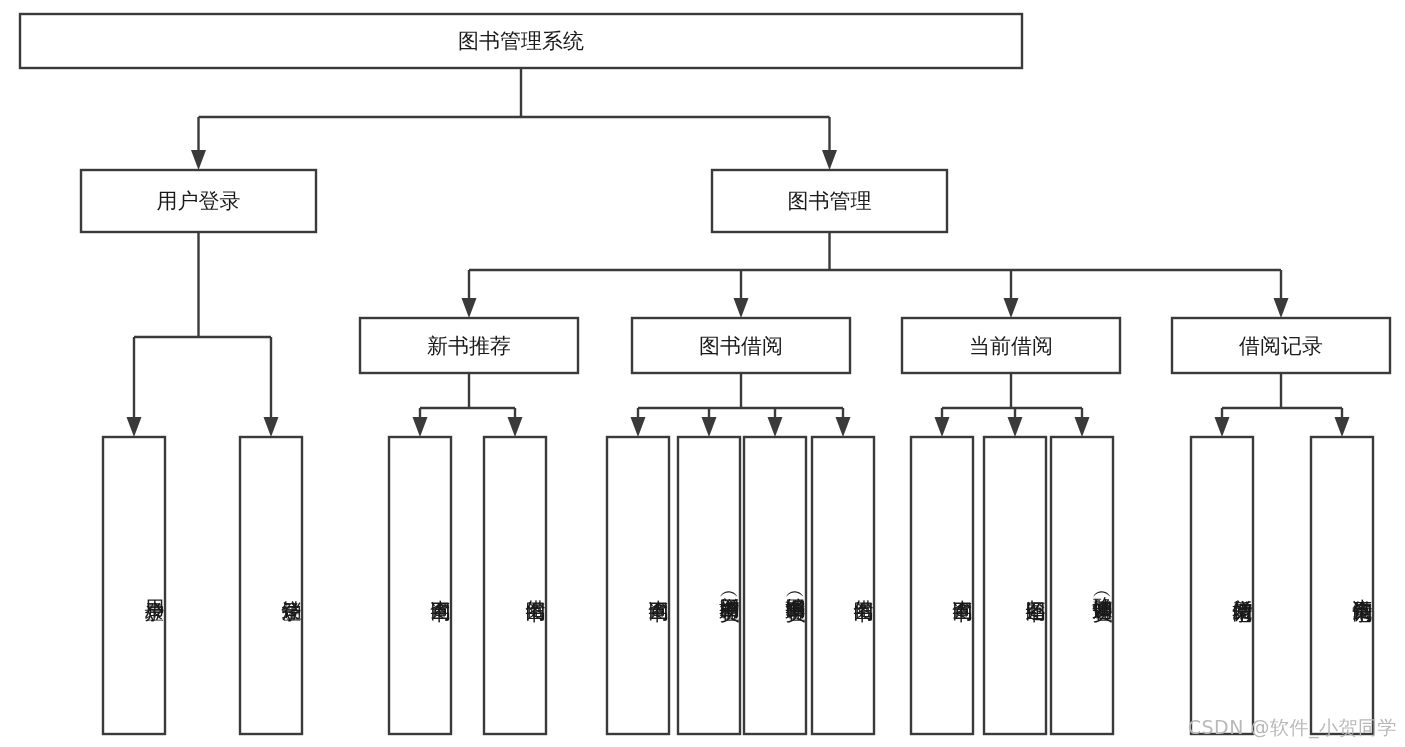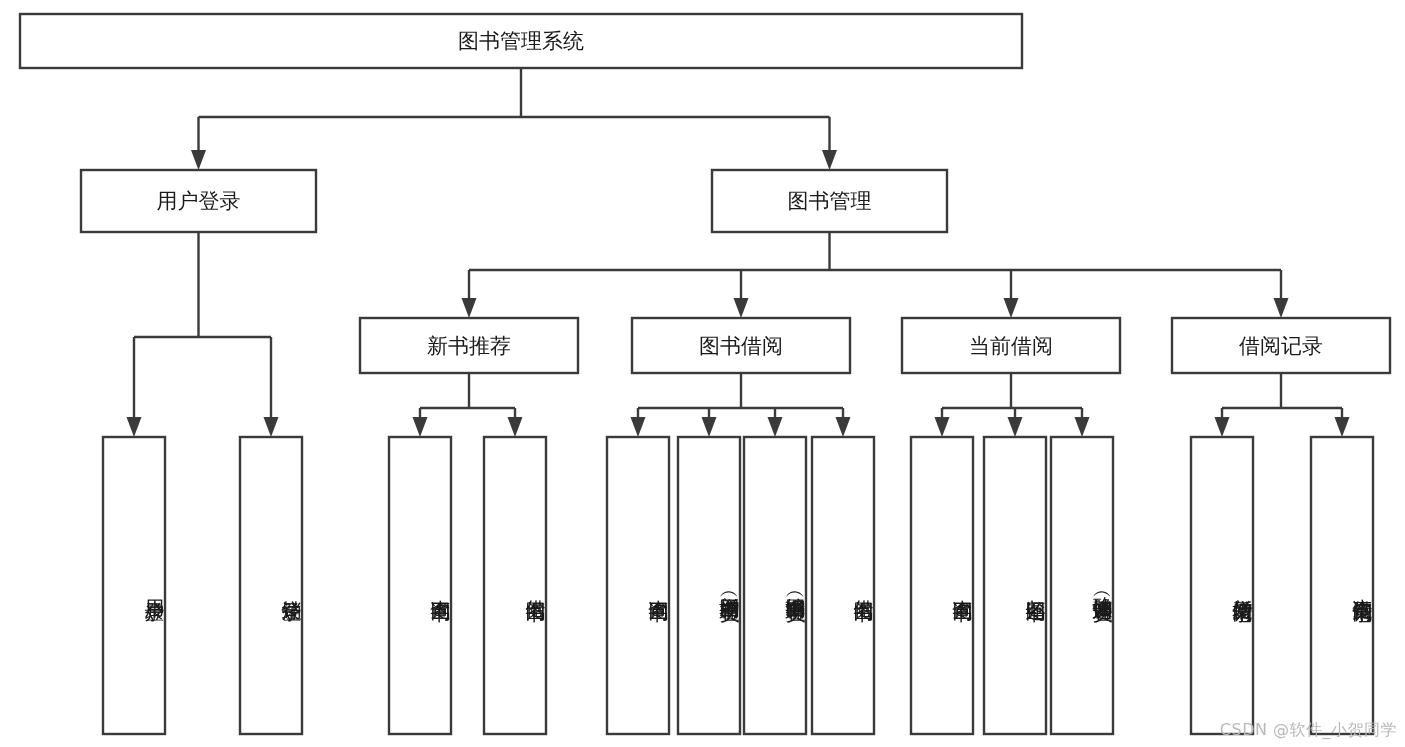--- a/index.html
+++ b/index.html
@@ -58,21 +58,21 @@
     line-height: 1.08;
     color: #1a1a1a;
     letter-spacing: 1px;
     white-space: nowrap;
     pointer-events: none;
   }
   .watermark {
     position: absolute;
     right: 8px;
     bottom: 6px;
-    font-size: 16px;
+    font-size: 19px;
     color: #b9b9b9;
     letter-spacing: 0.5px;
     white-space: nowrap;
   }
 </style>
 </head>
 <body>
 
 <div id="diagram-root">
 

